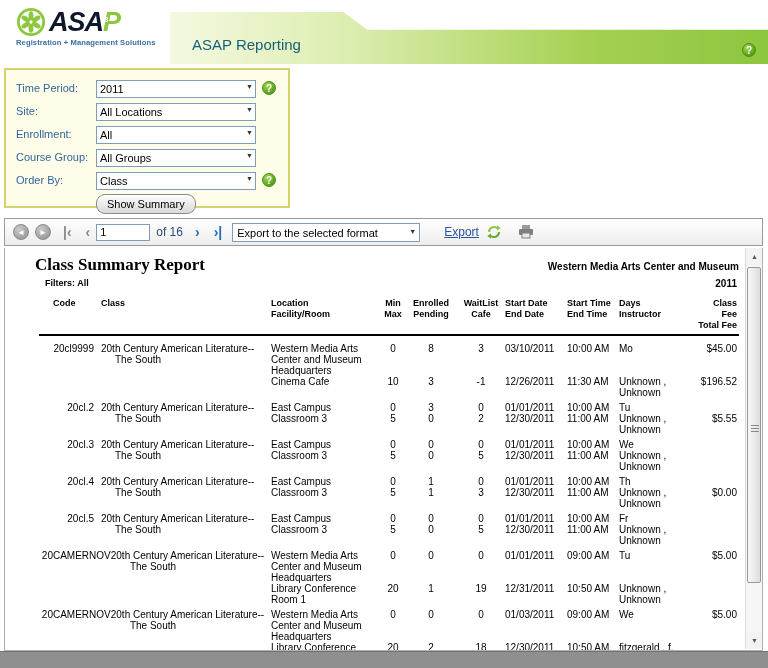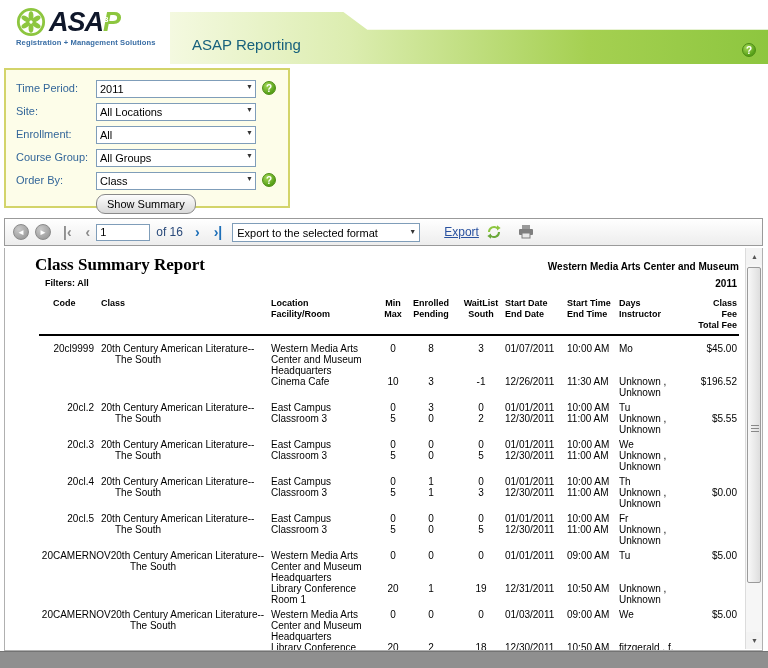--- a/index.html
+++ b/index.html
@@ -277,21 +277,21 @@
           <div class="cell-num">
               <div>Min</div>
               <div>Max</div>
             </div>
           <div class="cell-num">
               <div>Enrolled</div>
               <div>Pending</div>
             </div>
           <div class="cell-num">
               <div>WaitList</div>
-              <div>South</div>
+              <div>Cafe</div>
             </div>
           <div class="cell-date">
               <div>Start Date</div>
               <div>End Date</div>
             </div>
           <div class="cell-time">
               <div>Start Time</div>
               <div>End Time</div>
             </div>
           <div class="cell-days">
@@ -311,21 +311,21 @@
         <div class="trow">
     <div class="c-code">20cl9999</div>
     <div class="c-class">20th Century American Literature--The South</div>
 
     <div class="c-rest">
       <div class="subrow sub-l1">
         <div class="cell-loc">Western Media Arts Center and Museum Headquarters</div>
         <div class="cell-num">0</div>
         <div class="cell-num">8</div>
         <div class="cell-num">3</div>
-        <div class="cell-date">01/07/2011</div>
+        <div class="cell-date">03/10/2011</div>
         <div class="cell-time">10:00 AM</div>
         <div class="cell-days">Mo</div>
         <div class="cell-fee">$45.00</div>
       </div>
       <div class="subrow sub-l2">
         <div class="cell-loc">Cinema Cafe</div>
         <div class="cell-num">10</div>
         <div class="cell-num">3</div>
         <div class="cell-num">-1</div>
         <div class="cell-date">12/26/2011</div>

